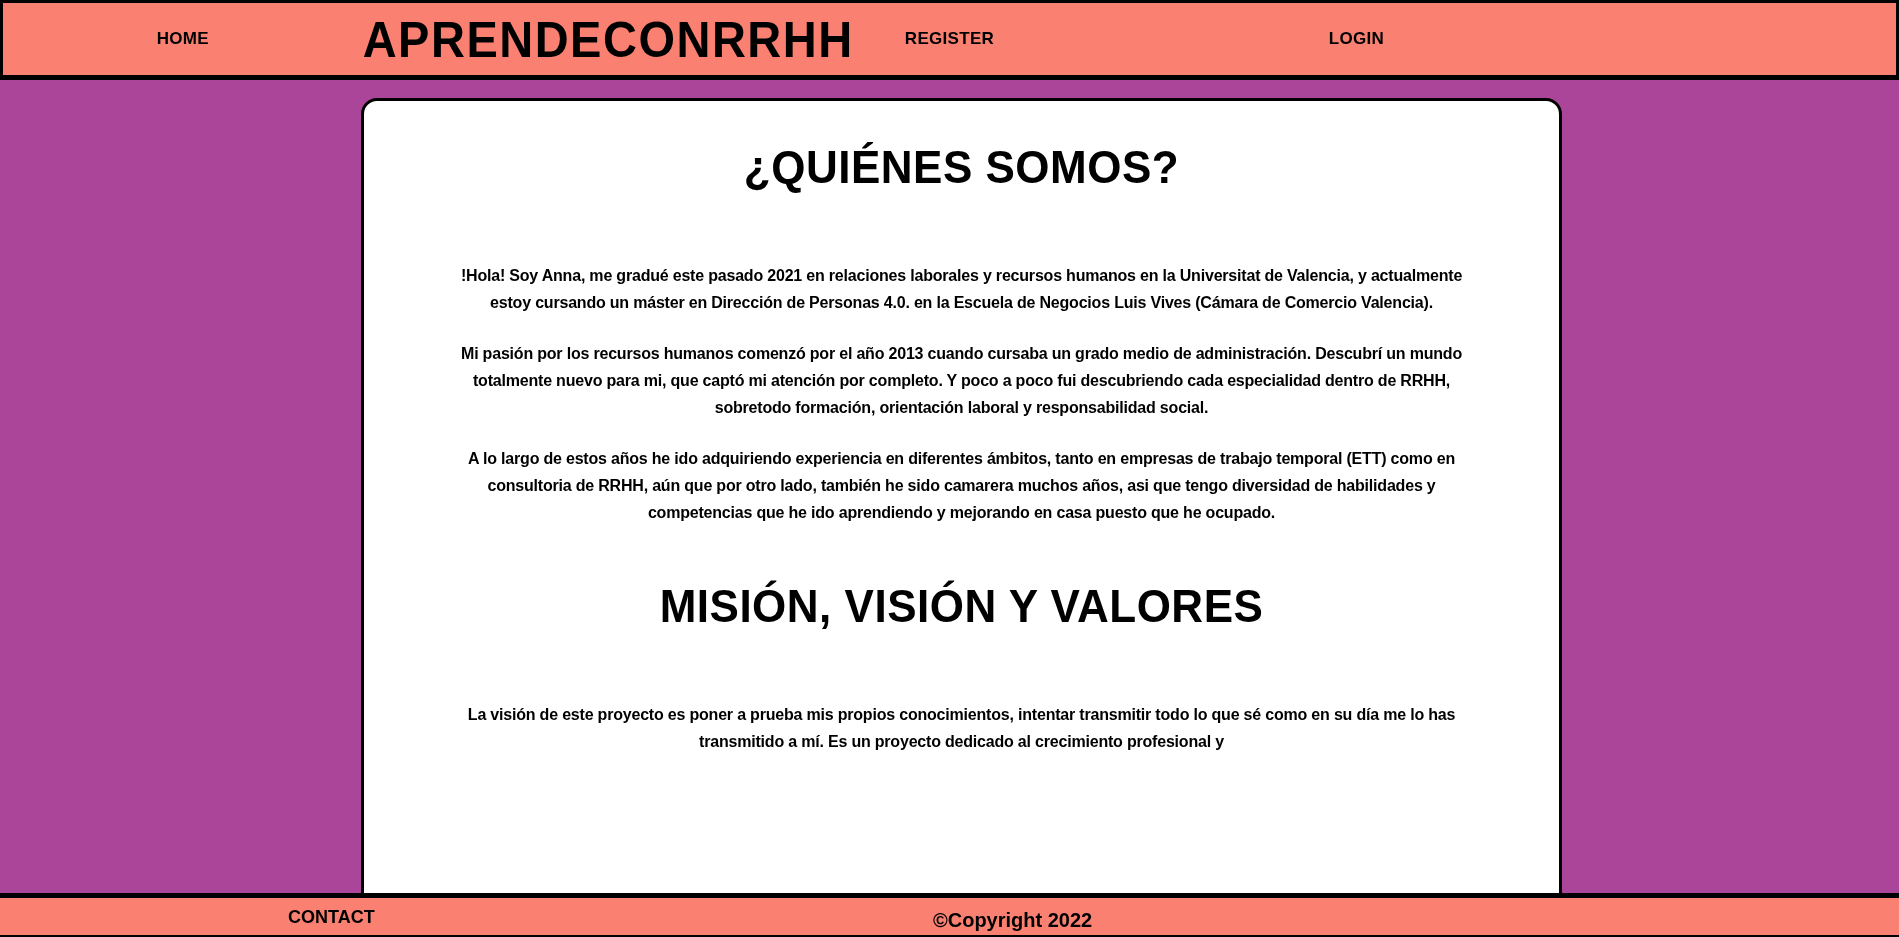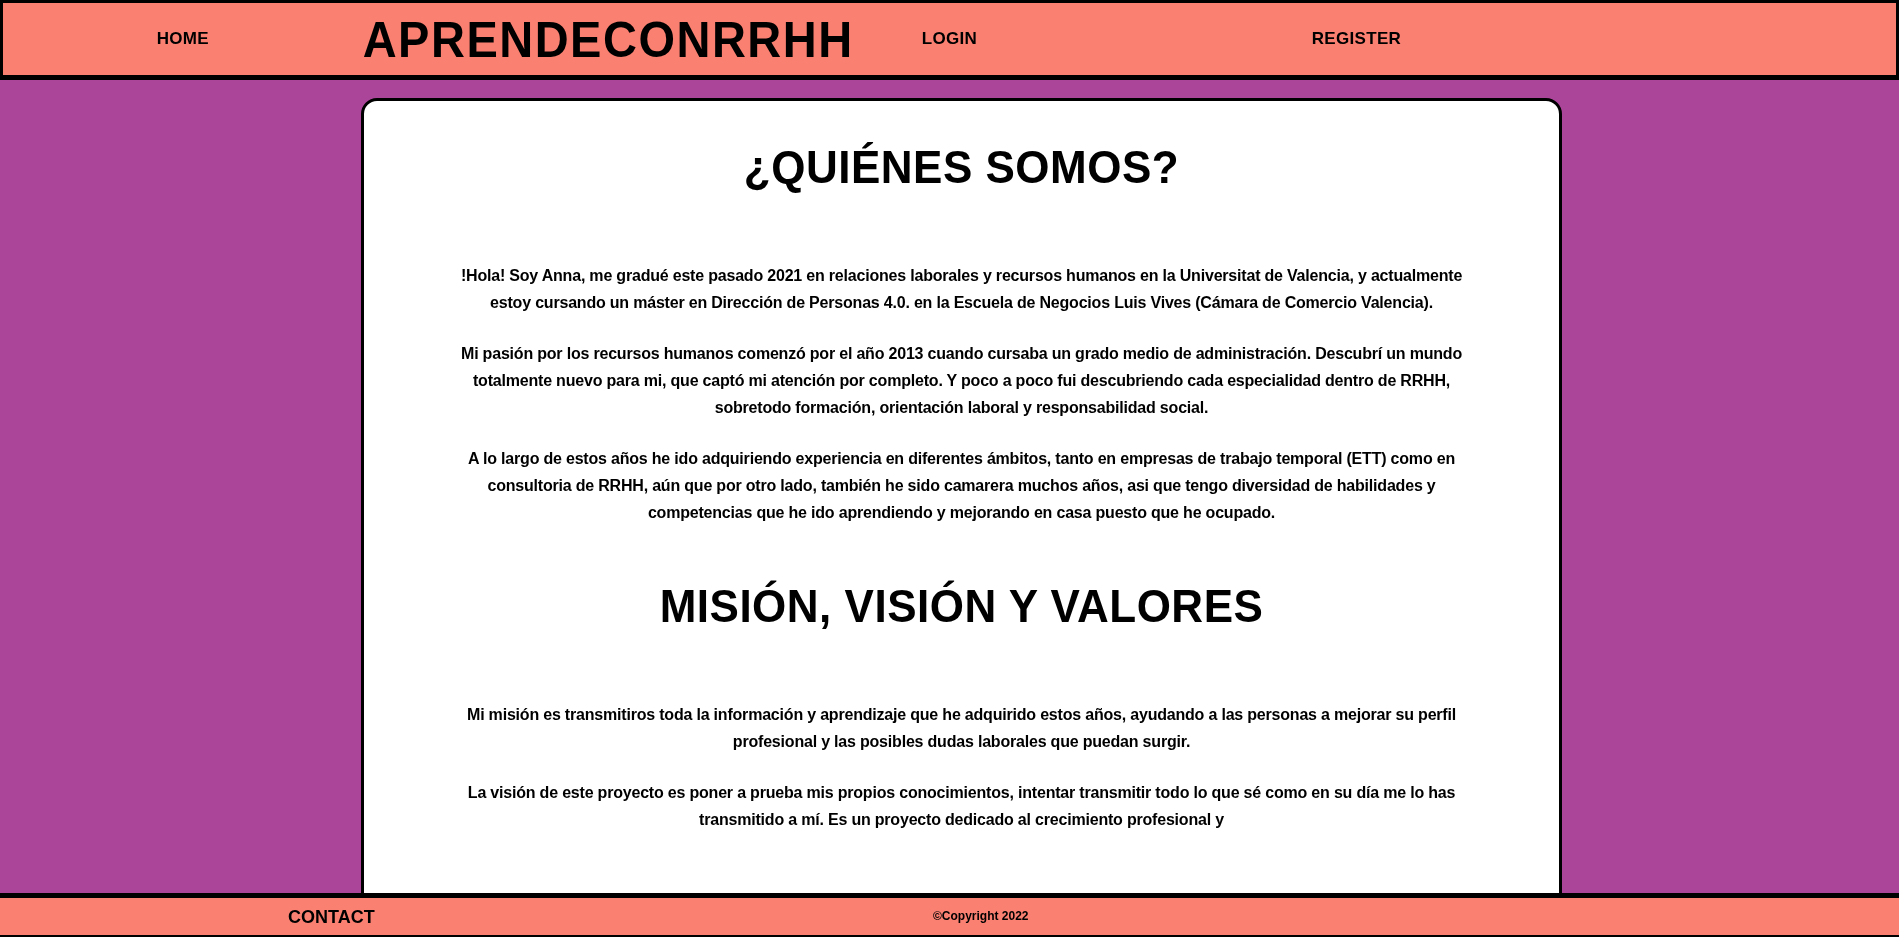--- a/index.html
+++ b/index.html
@@ -80,40 +80,39 @@
   .footer-contact {
     position: absolute;
     left: 288px; top: 9px;
     font-size: 18px;
     font-weight: bold;
     cursor: pointer;
   }
   .footer-copyright {
     position: absolute;
     left: 933px; top: 11px;
-    font-size: 12px;
+    font-size: 20px;
     font-weight: bold;
   }
 </style>
 </head>
 <body>
 
 <header class="topbar">
   <div class="nav-item">HOME</div>
   <div class="brand">APRENDECONRRHH</div>
+  <div class="nav-item">REGISTER</div>
   <div class="nav-item">LOGIN</div>
-  <div class="nav-item">REGISTER</div>
 </header>
 
 <main class="card">
   <h1 class="section-title">¿QUIÉNES SOMOS?</h1>
   <p>!Hola! Soy Anna, me gradué este pasado 2021 en relaciones laborales y recursos humanos en la Universitat de Valencia, y actualmente estoy cursando un máster en Dirección de Personas 4.0. en la Escuela de Negocios Luis Vives (Cámara de Comercio Valencia).</p>
   <p>Mi pasión por los recursos humanos comenzó por el año 2013 cuando cursaba un grado medio de administración. Descubrí un mundo totalmente nuevo para mi, que captó mi atención por completo. Y poco a poco fui descubriendo cada especialidad dentro de RRHH, sobretodo formación, orientación laboral y responsabilidad social.</p>
   <p>A lo largo de estos años he ido adquiriendo experiencia en diferentes ámbitos, tanto en empresas de trabajo temporal (ETT) como en consultoria de RRHH, aún que por otro lado, también he sido camarera muchos años, asi que tengo diversidad de habilidades y competencias que he ido aprendiendo y mejorando en casa puesto que he ocupado.</p>
   <h1 class="section-title second">MISIÓN, VISIÓN Y VALORES</h1>
-  <p>Mi misión es transmitiros toda la información y aprendizaje que he adquirido estos años, ayudando a las personas a mejorar su perfil profesional y las posibles dudas laborales que puedan surgir.</p>
   <p>La visión de este proyecto es poner a prueba mis propios conocimientos, intentar transmitir todo lo que sé como en su día me lo has transmitido a mí. Es un proyecto dedicado al crecimiento profesional y</p>
 </main>
 
 <footer class="footer">
   <div class="footer-contact">CONTACT</div>
   <div class="footer-copyright">©Copyright 2022</div>
 </footer>
 
 </body></html>

